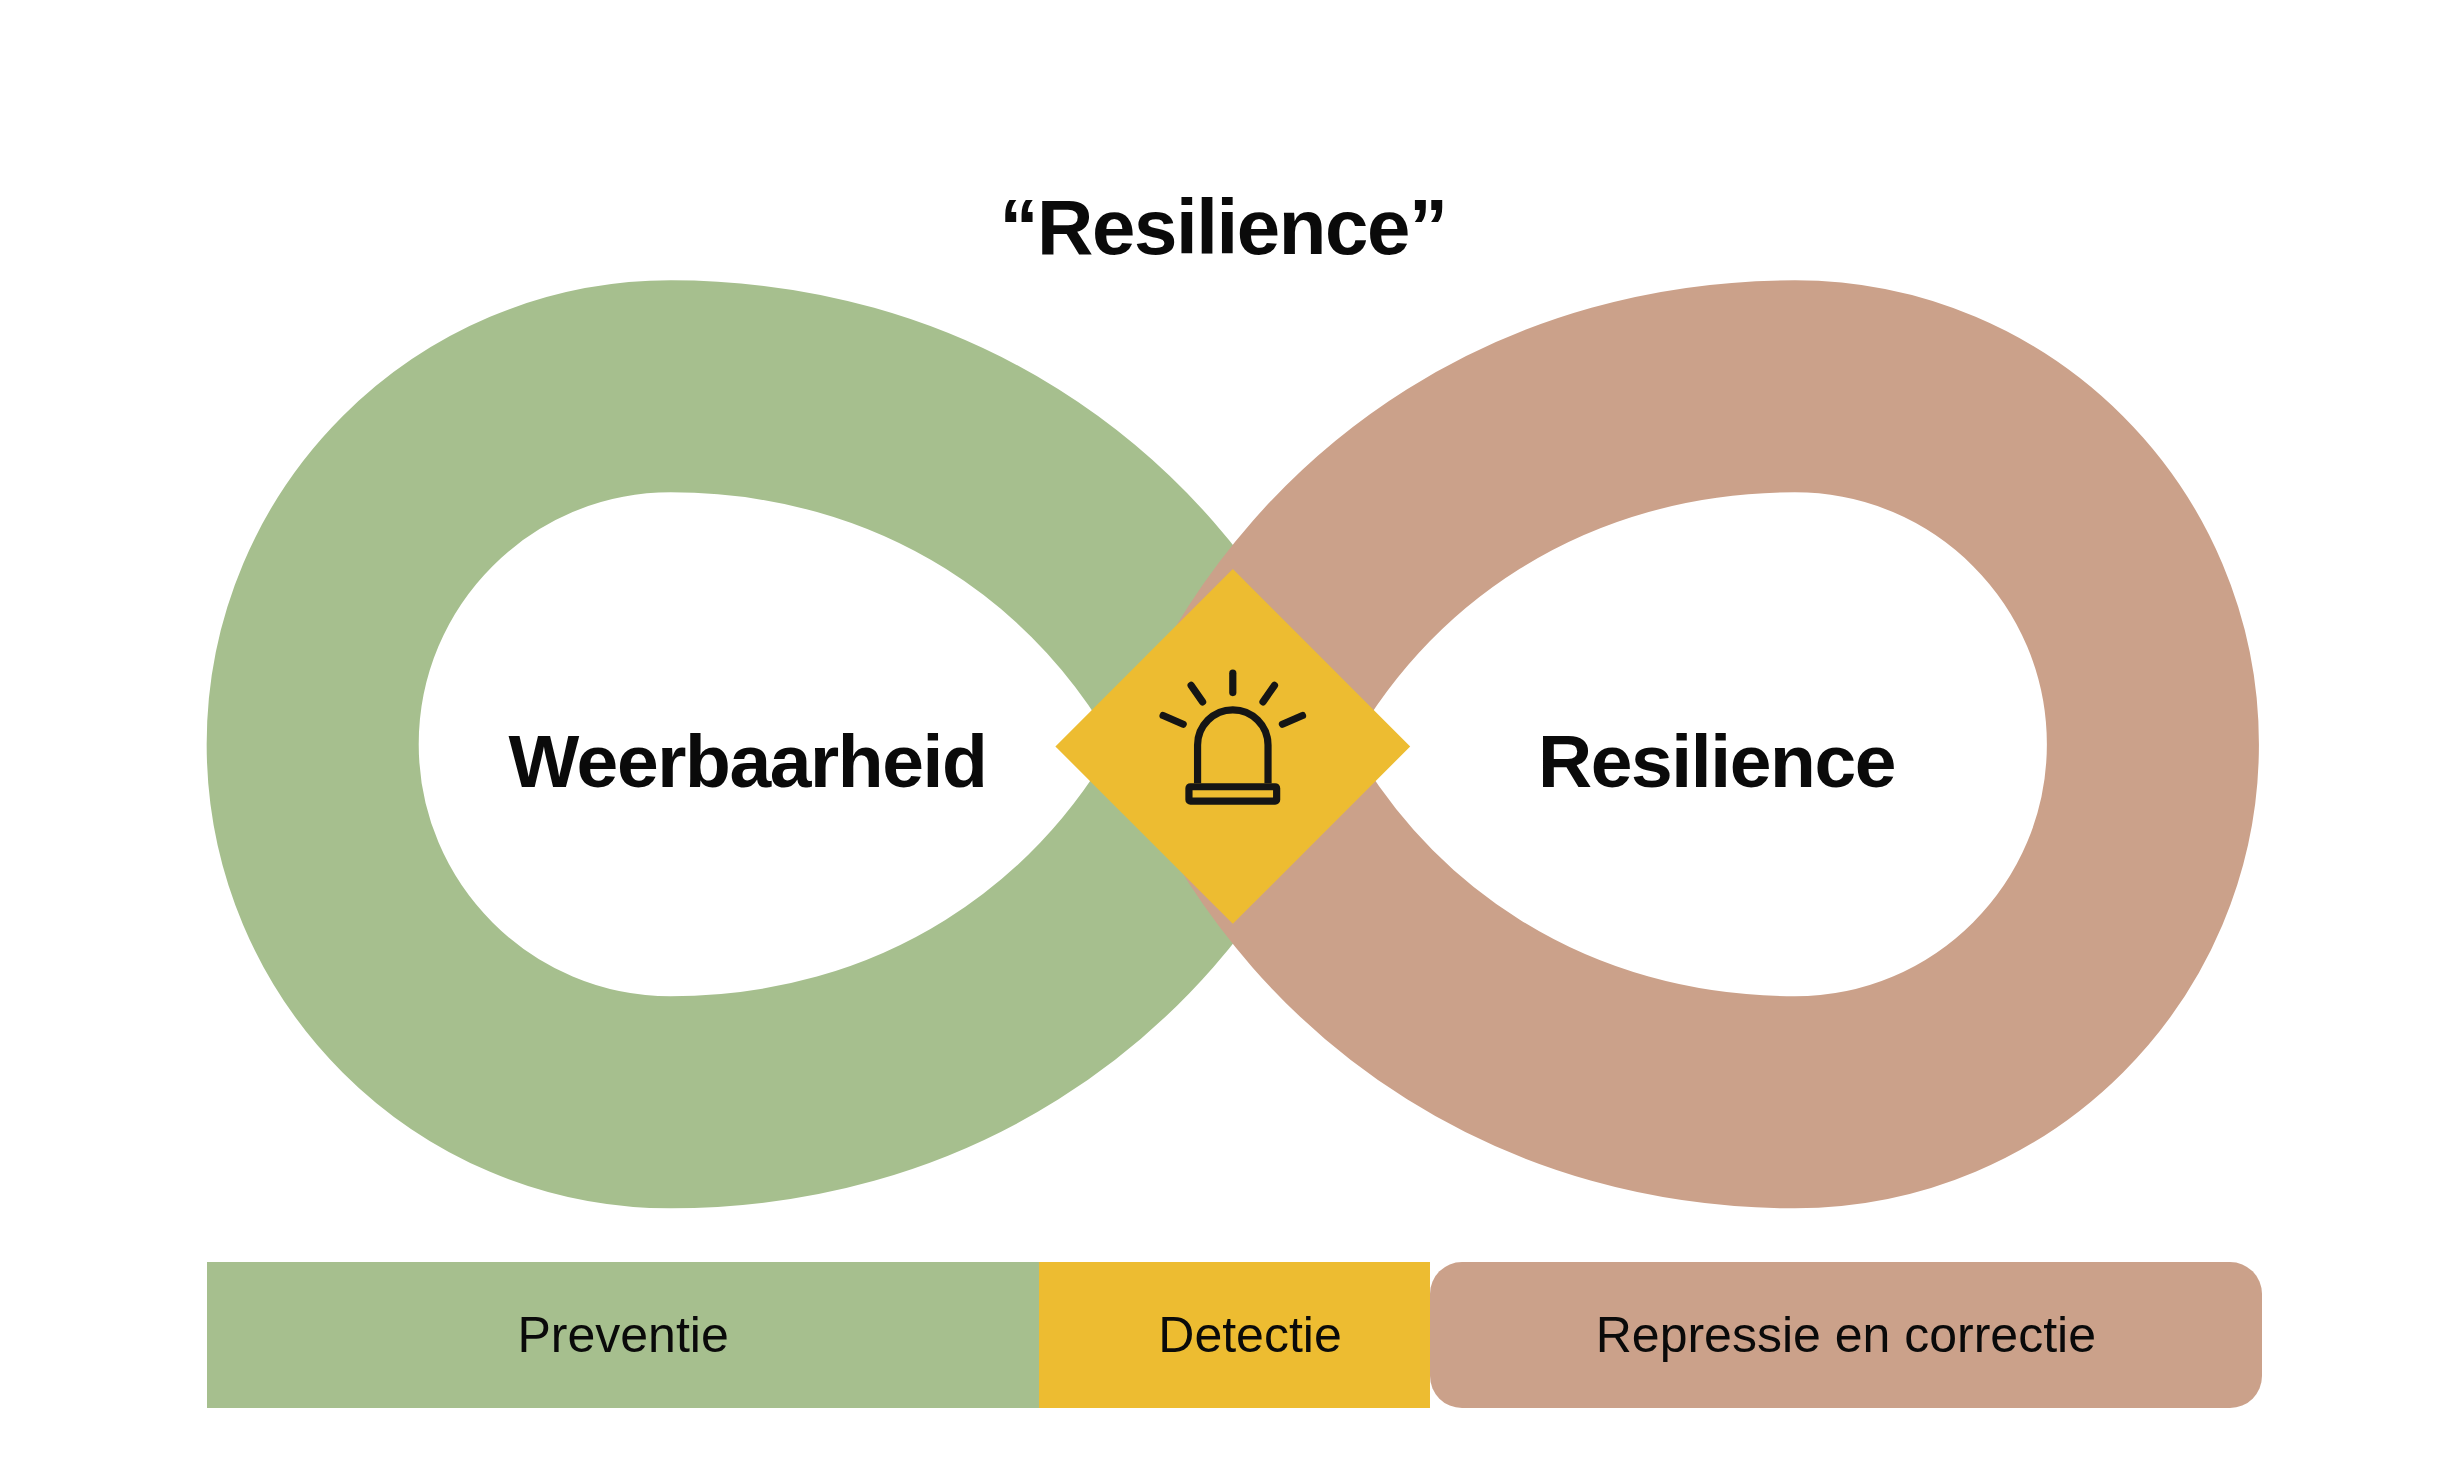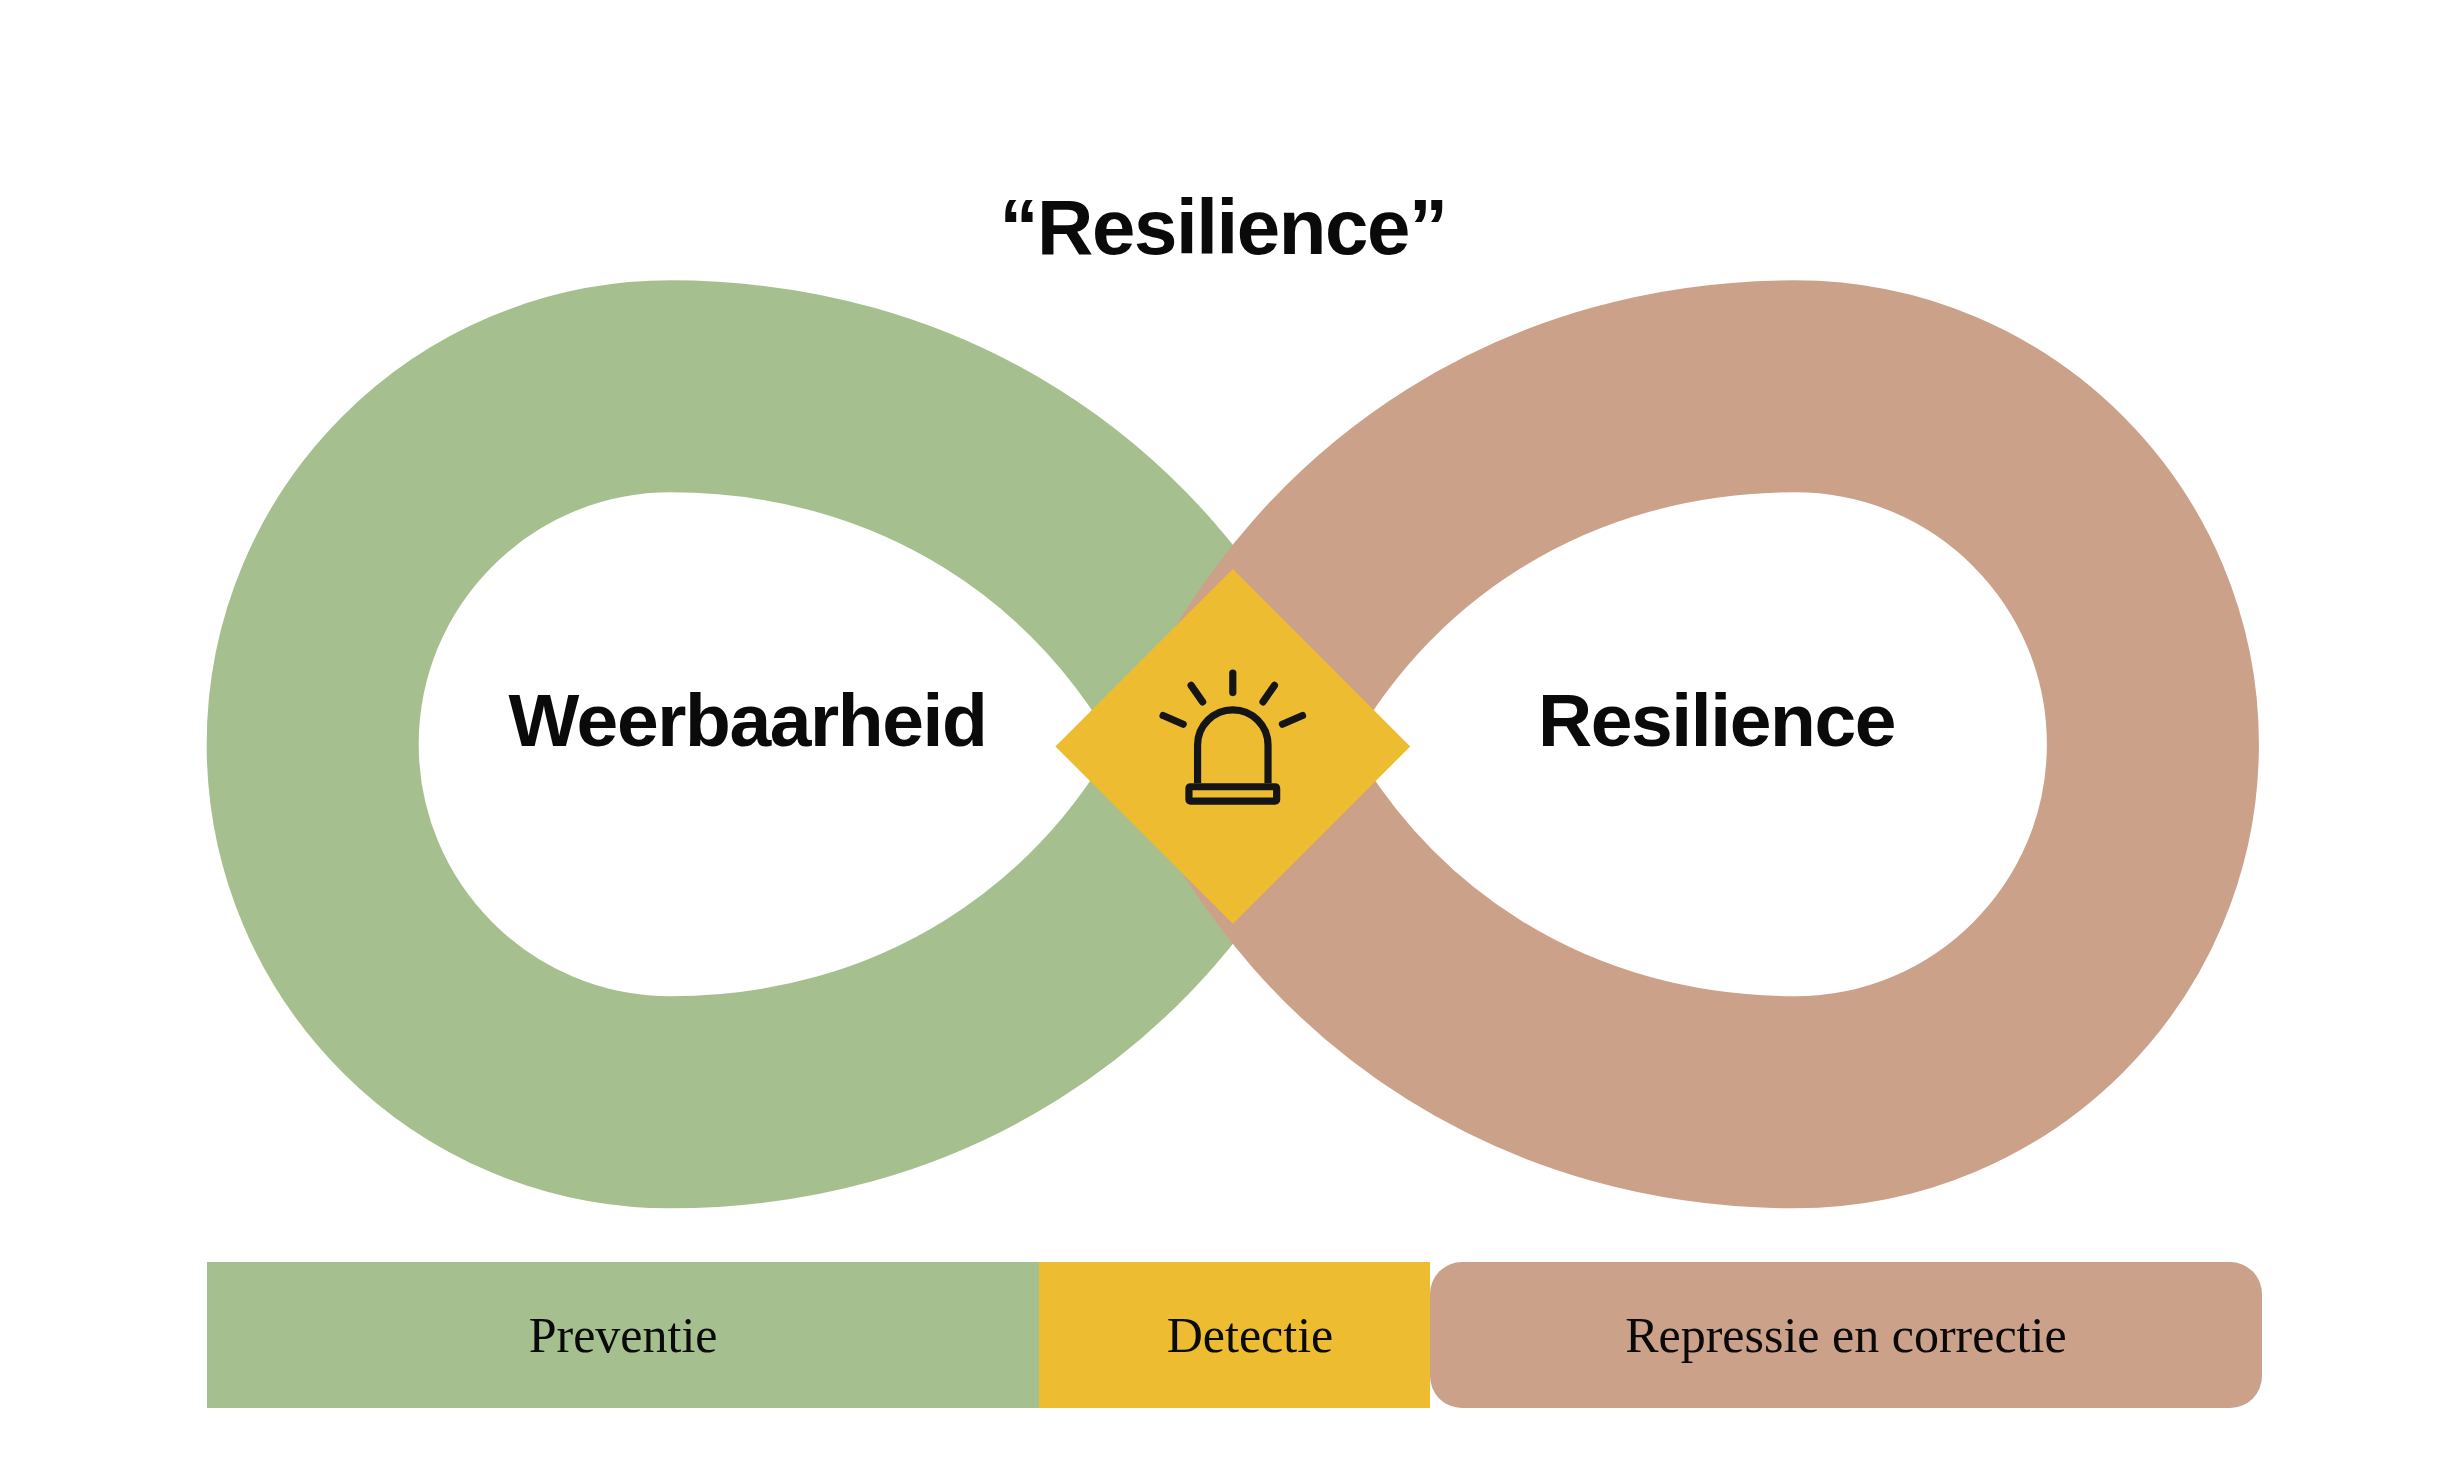--- a/index.html
+++ b/index.html
@@ -11,33 +11,33 @@
     overflow:hidden;
   }
   #infinity-svg{position:absolute;left:0;top:0;}
   .loop-path{fill:none;stroke-width:295;stroke-linecap:round;stroke-linejoin:round;}
   #left-loop{stroke:var(--green);}
   #right-loop{stroke:var(--brown);}
   #diamond{fill:var(--yellow);}
   .icon-stroke{fill:none;stroke:var(--icon-color);stroke-width:10;}
   .icon-ray{stroke-linecap:round;}
   .big-label{
-    position:absolute;top:683px;width:647px;
+    position:absolute;top:724px;width:647px;
     font-size:75px;font-weight:700;color:var(--text);
     text-align:center;line-height:1;letter-spacing:-1.4px;
     white-space:nowrap;
   }
   #title{
     position:absolute;top:188px;left:0;width:2446px;
     font-size:78px;font-weight:700;color:var(--text);
     text-align:center;line-height:1;letter-spacing:-1.4px;
   }
   #phase-bar{
     position:absolute;left:207px;top:1262px;width:2055px;height:146px;
-    display:flex;flex-direction:row;font-family:Liberation Serif, serif;
+    display:flex;flex-direction:row;
   }
   .segment{
     height:100%;display:flex;align-items:center;justify-content:center;
     font-size:50px;font-weight:400;color:var(--text);
     white-space:nowrap;
   }
   #segment-0{width:845px;background:var(--seg0);}
   #segment-1{width:365px;background:var(--seg1);padding-left:31px;}
   #segment-2{width:845px;background:var(--seg2);border-radius:32px;}
 </style>

